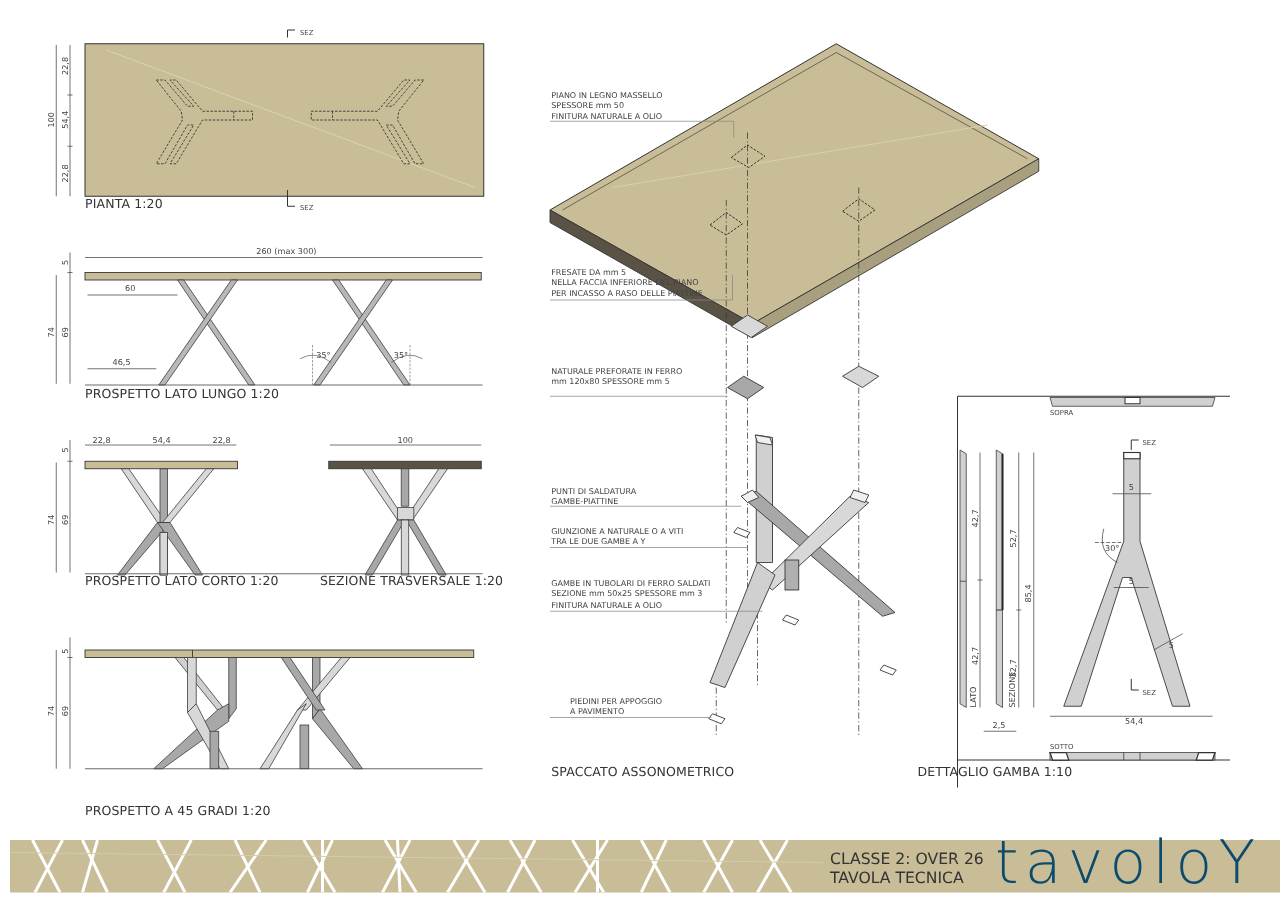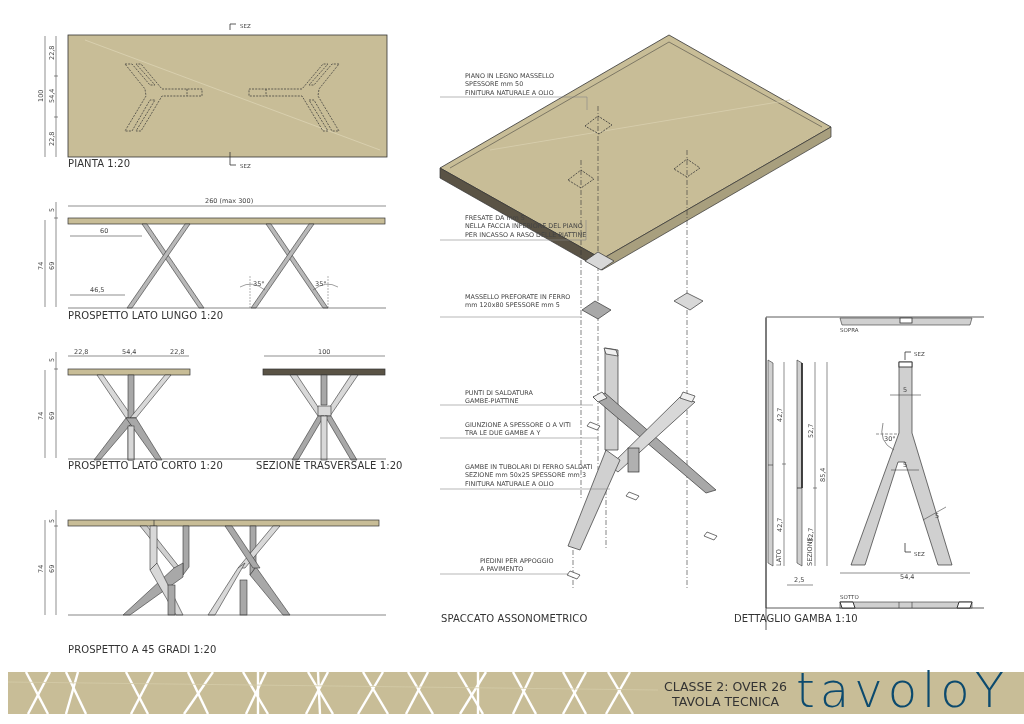--- a/index.html
+++ b/index.html
@@ -1,25 +1,25 @@
 <!DOCTYPE html>
 <html><head>
 <meta charset="utf-8">
 <style>
   html, body { margin:0; padding:0; background:#ffffff; }
   body { width:1024px; height:724px; position:relative; overflow:hidden;
          font-family:"DejaVu Sans", sans-serif; color:#333; }
   .view-title { position:absolute; font-size:10px; color:#333; letter-spacing:0.1px; white-space:nowrap; }
   .note { position:absolute; font-size:6.4px; line-height:8.4px; color:#444; white-space:nowrap; }
-  .note span { display:block;margin-left:24px; }
+  .note span { display:block; }
   .dim { font-size:6.5px; fill:#444; font-family:"DejaVu Sans", sans-serif; }
   .sez { font-size:5.5px; fill:#444; font-family:"DejaVu Sans", sans-serif; }
   svg { position:absolute; overflow:visible; }
   .footer { position:absolute; left:8px; top:672px; width:1016px; height:42px; background:#c8bd97; overflow:hidden; }
-  .footer-text { position:absolute; left:664px; top:679px; font-size:12.5px; line-height:15px; color:#333; white-space:nowrap;text-align:center; }
+  .footer-text { position:absolute; left:664px; top:679px; font-size:12.5px; line-height:15px; color:#333; white-space:nowrap; }
   .brand { position:absolute; left:796px; top:664px; font-size:48px; line-height:52px; color:#0c4a6e; letter-spacing:5px; font-family:"DejaVu Sans", sans-serif; font-weight:200; }
 </style>
 </head>
 <body>
 
 <div>
   <svg width="400" height="180" style="left:0;top:0">
 
     <line x1="45" y1="36" x2="45" y2="157" stroke="#444" stroke-width="0.6"></line>
     <line x1="56" y1="36" x2="56" y2="157" stroke="#444" stroke-width="0.6"></line>
@@ -213,29 +213,29 @@
     <span>PIANO IN LEGNO MASSELLO</span>
       <span>SPESSORE mm 50</span>
       <span>FINITURA NATURALE A OLIO</span>
   </div>
   <div class="note" style="left:441px;top:214px">
     <span>FRESATE DA mm 5</span>
       <span>NELLA FACCIA INFERIORE DEL PIANO</span>
       <span>PER INCASSO A RASO DELLE PIATTINE</span>
   </div>
   <div class="note" style="left:441px;top:293px">
-    <span>MASSELLO PREFORATE IN FERRO</span>
+    <span>NATURALE PREFORATE IN FERRO</span>
       <span>mm 120x80 SPESSORE mm 5</span>
   </div>
   <div class="note" style="left:441px;top:389px">
     <span>PUNTI DI SALDATURA</span>
       <span>GAMBE-PIATTINE</span>
   </div>
   <div class="note" style="left:441px;top:421px">
-    <span>GIUNZIONE A SPESSORE O A VITI</span>
+    <span>GIUNZIONE A NATURALE O A VITI</span>
       <span>TRA LE DUE GAMBE A Y</span>
   </div>
   <div class="note" style="left:441px;top:463px">
     <span>GAMBE IN TUBOLARI DI FERRO SALDATI</span>
       <span>SEZIONE mm 50x25 SPESSORE mm 3</span>
       <span>FINITURA NATURALE A OLIO</span>
   </div>
   <div class="note" style="left:456px;top:557px">
     <span>PIEDINI PER APPOGGIO</span>
       <span>A PAVIMENTO</span>

